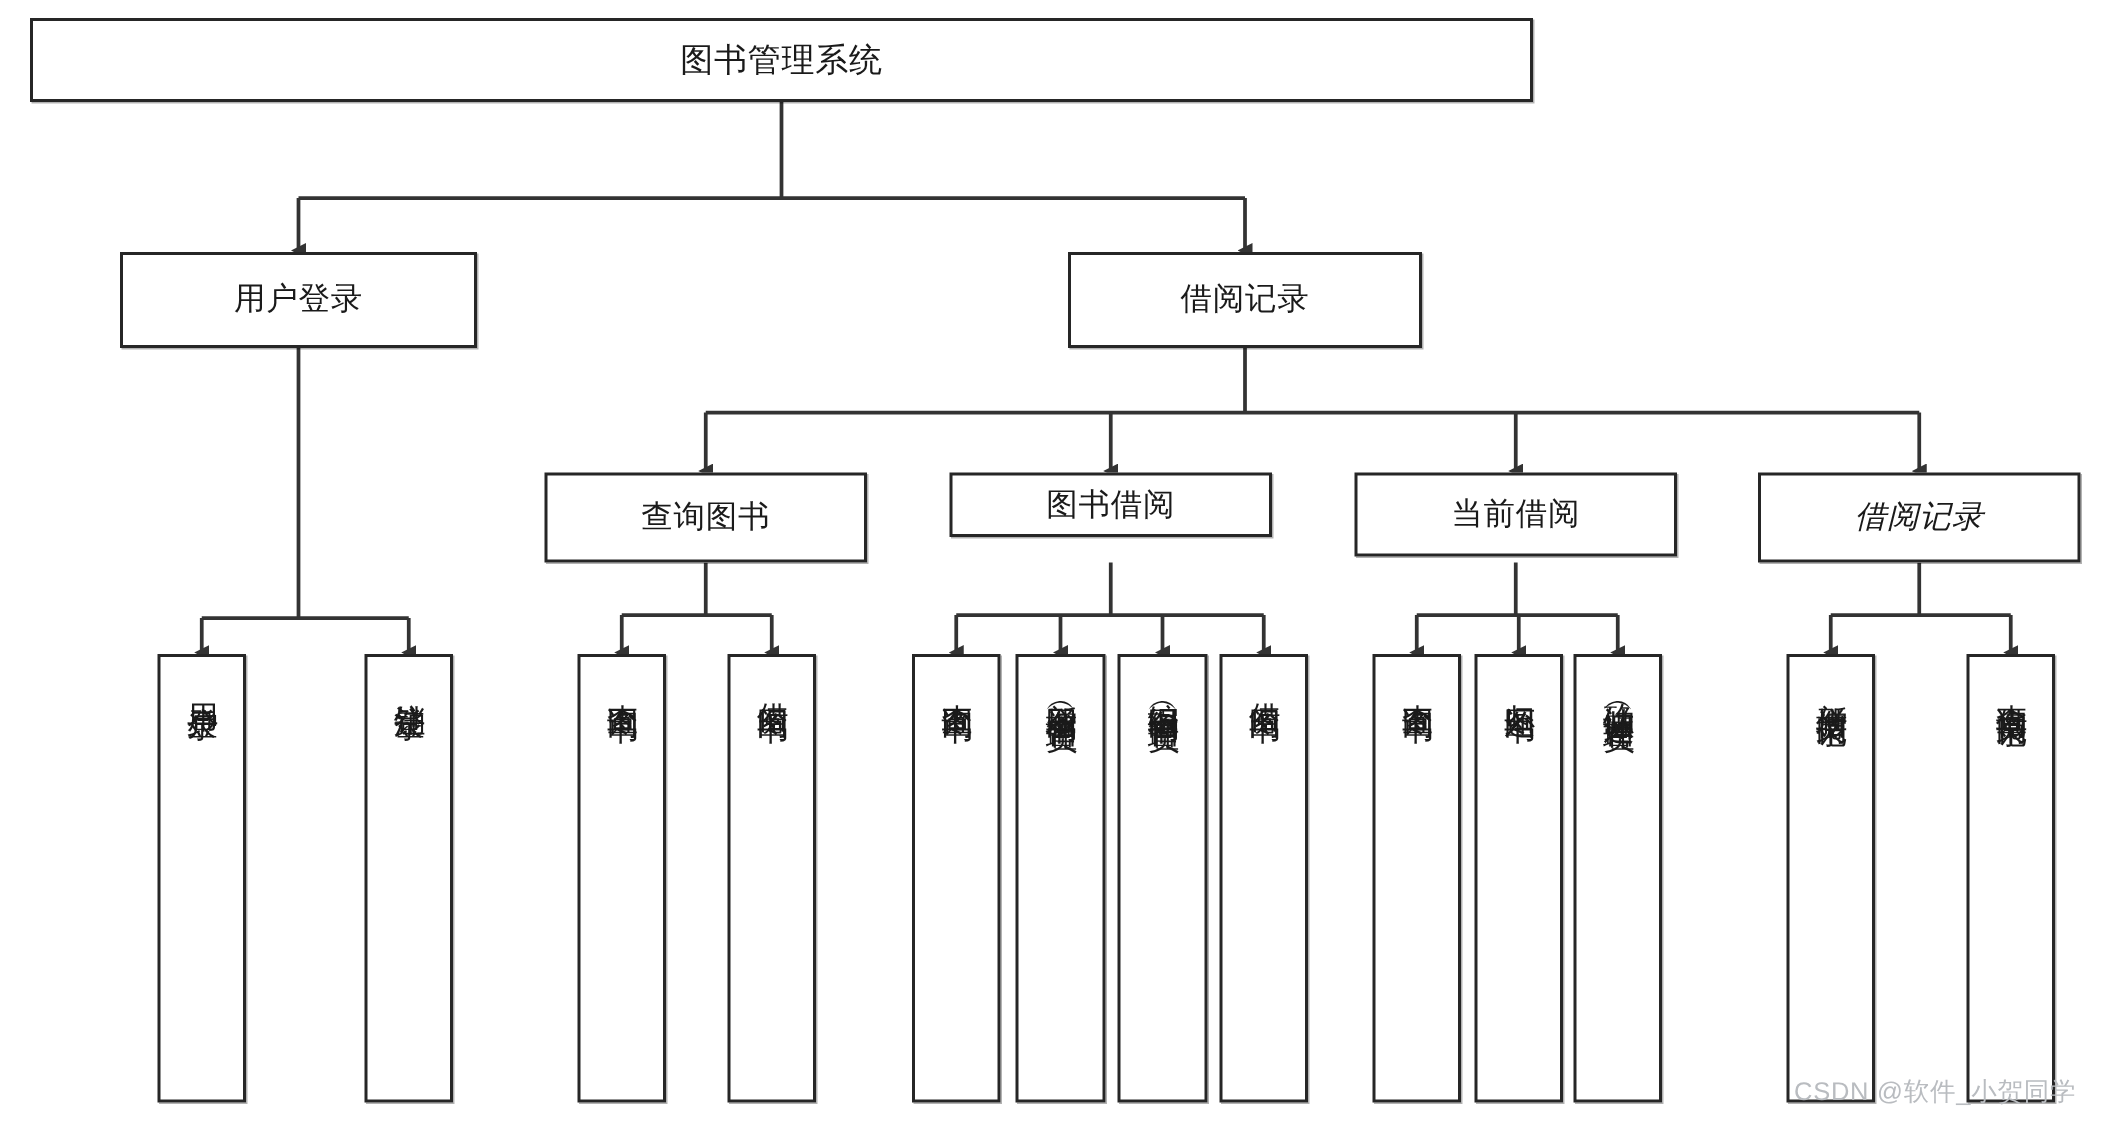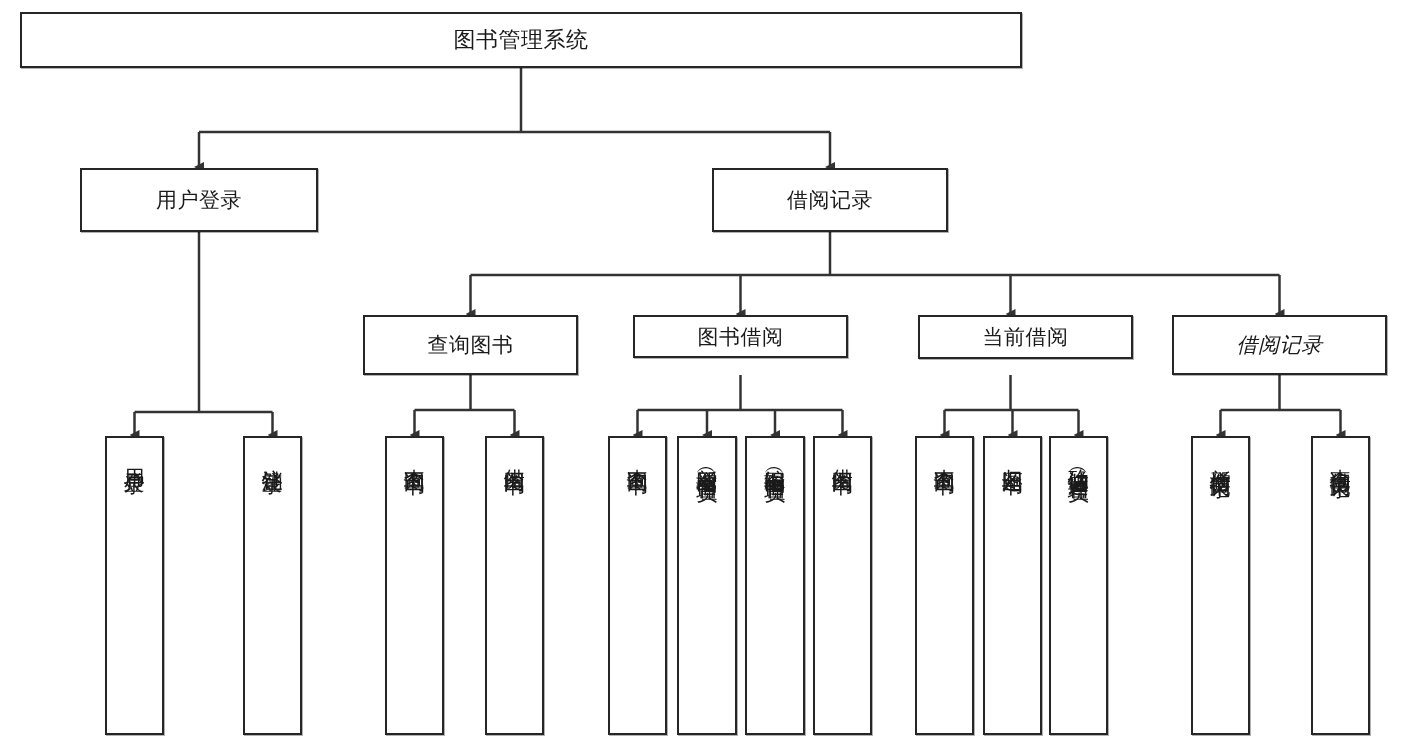--- a/index.html
+++ b/index.html
@@ -105,21 +105,21 @@
       </div>
       <div class="node horiz" style="left: 712px; top: 168px; width: 236px; height: 64px;">
         <span class="label">借阅记录</span>
       </div>
       <div class="node horiz" style="left: 363px; top: 315px; width: 215px; height: 60px;">
         <span class="label">查询图书</span>
       </div>
       <div class="node horiz" style="left: 633px; top: 315px; width: 215px; height: 43px;">
         <span class="label">图书借阅</span>
       </div>
-      <div class="node horiz" style="left: 903px; top: 315px; width: 215px; height: 44px; margin-left: 15px;">
+      <div class="node horiz" style="left: 903px; top: 315px; width: 215px; height: 56px;">
         <span class="label">当前借阅</span>
       </div>
       <div class="node horiz" style="left: 1172px; top: 315px; width: 215px; height: 60px; font-style: italic;">
         <span class="label">借阅记录</span>
       </div>
       <div class="node vert" style="left: 105px; top: 436px; width: 59px; height: 299px;">
         <span class="label">用户登录</span>
       </div>
       <div class="node vert" style="left: 243px; top: 436px; width: 59px; height: 299px;">
         <span class="label">注销登录</span>
@@ -152,13 +152,14 @@
         <span class="label">确认归还（管理员）</span>
       </div>
       <div class="node vert" style="left: 1191px; top: 436px; width: 59px; height: 299px;">
         <span class="label">新增借阅记录</span>
       </div>
       <div class="node vert" style="left: 1311px; top: 436px; width: 59px; height: 299px;">
         <span class="label">查询借阅记录</span>
       </div>
     </div>
 
+  <div class="watermark" style="left: 1196px; top: 716px;">CSDN @软件_小贺同学</div>
 </div>
 
 </body></html>

